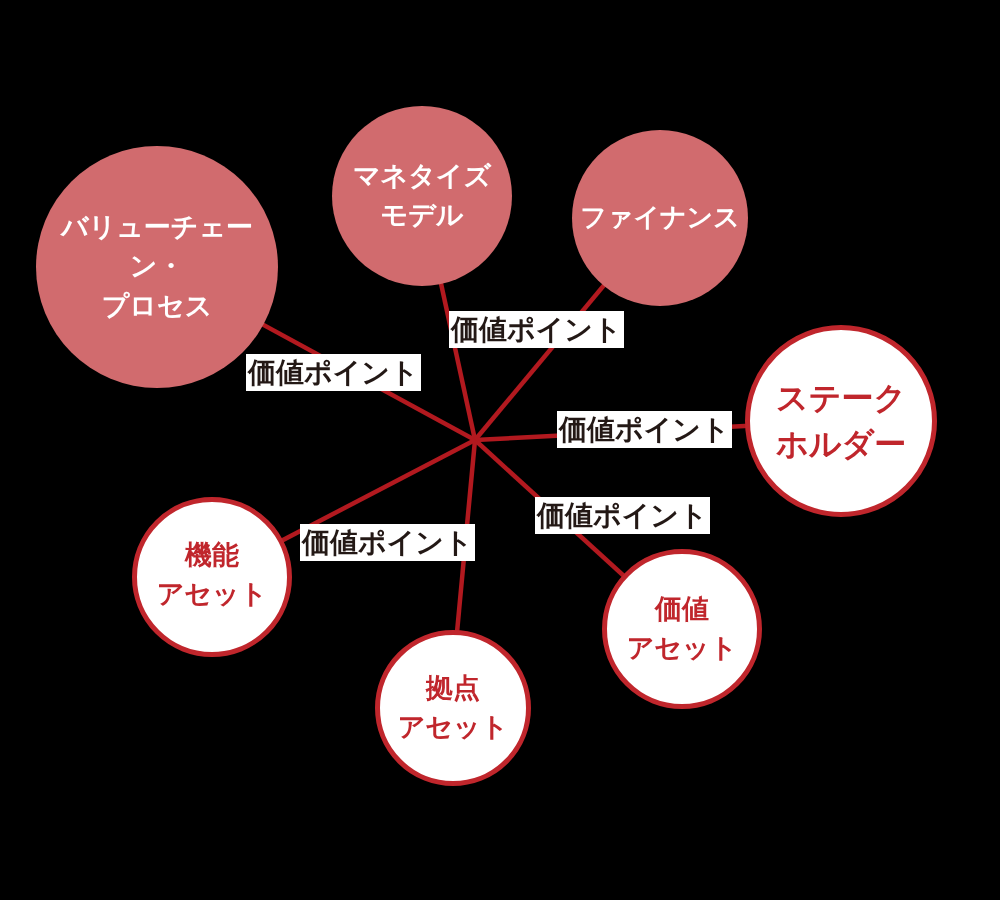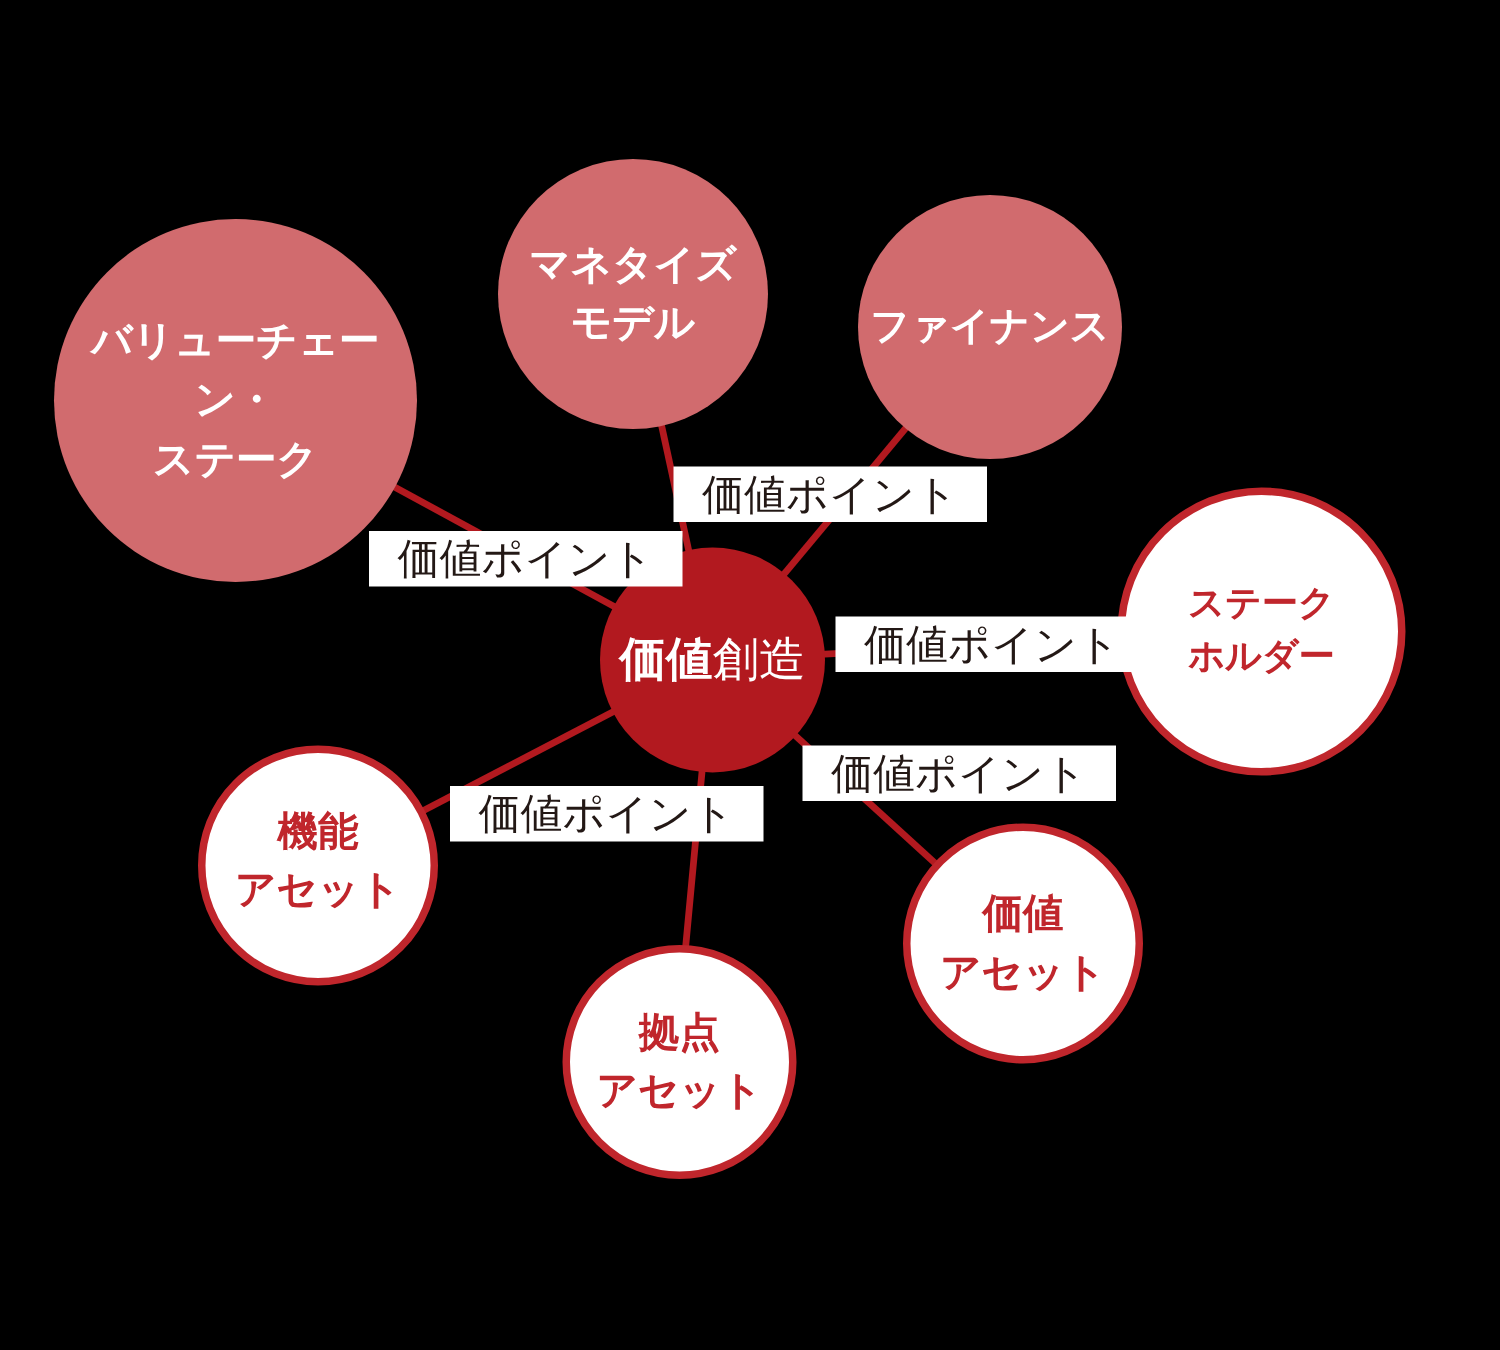--- a/index.html
+++ b/index.html
@@ -22,38 +22,38 @@
   .node.centerc{background:var(--red,#b2191f);color:#ffffff;}
 
   
   .n-value-chain{left:36px;top:146px;width:242px;height:242px;}
   .n-value-chain .lbl{font-size:27px;}
   .n-monetize{left:332px;top:106px;width:180px;height:180px;}
   .n-monetize .lbl{font-size:27px;}
   .n-finance{left:572px;top:130px;width:176px;height:176px;}
   .n-finance .lbl{font-size:26px;}
   .n-stakeholder{left:745px;top:325px;width:192px;height:192px;}
-  .n-stakeholder .lbl{font-size:24px;}
+  .n-stakeholder .lbl{font-size:32px;}
   .n-function{left:132px;top:497px;width:160px;height:160px;font-family:Liberation Mono, monospace;}
   .n-function .lbl{font-size:27px;}
   .n-base{left:375px;top:630px;width:156px;height:156px;}
   .n-base .lbl{font-size:27px;}
   .n-value-asset{left:602px;top:549px;width:160px;height:160px;}
   .n-value-asset .lbl{font-size:27px;}
   .n-center{left:400px;top:365px;width:150px;height:150px;}
   .n-center .lbl{font-size:31px;white-space:nowrap;}
   .n-center .strong{font-weight:800;}
   .n-center .light{font-weight:400;}
 
   .edge-label{
     position:absolute;
     background:var(--labelbg,#ffffff);
     color:var(--labeltext,#231815);
-    font-weight:normal;font-size:28px;line-height:35px;
-    padding:1px 19px;white-space:nowrap;
+    font-weight:bold;font-size:28px;line-height:35px;
+    padding:1px 2px;white-space:nowrap;
   }
   .el-top{left:449px;top:311px;}
   .el-left{left:246px;top:354px;}
   .el-right{left:557px;top:411px;}
   .el-lower-right{left:535px;top:497px;}
   .el-lower-left{left:300px;top:524px;}
 </style>
 </head>
 <body>
 
@@ -66,21 +66,21 @@
       <line x1="475" y1="440" x2="660" y2="218" stroke="#b2191f"></line>
       <line x1="475" y1="440" x2="841" y2="421" stroke="#b2191f"></line>
       <line x1="475" y1="440" x2="682" y2="629" stroke="#b2191f"></line>
       <line x1="475" y1="440" x2="453" y2="675" stroke="#b2191f"></line>
       <line x1="475" y1="440" x2="212" y2="577" stroke="#b2191f"></line>
     </g>
   </svg>
 
   <div class="node filled n-value-chain">
     <span class="lbl">バリューチェーン・
-ステーク</span>
+プロセス</span>
   </div>
 
   <div class="node filled n-finance">
     <span class="lbl">ファイナンス</span>
   </div>
 
   <div class="node filled n-monetize">
     <span class="lbl">マネタイズ
 モデル</span>
   </div>
@@ -98,23 +98,20 @@
   <div class="node outlined n-base">
     <span class="lbl">拠点
 アセット</span>
   </div>
 
   <div class="node outlined n-value-asset">
     <span class="lbl">価値
 アセット</span>
   </div>
 
-  <div class="node centerc n-center">
-    <span class="lbl"><span class="strong">価値</span><span class="light">創造</span></span>
-  </div>
 
   <span class="edge-label el-top">価値ポイント</span>
   <span class="edge-label el-left">価値ポイント</span>
   <span class="edge-label el-right">価値ポイント</span>
   <span class="edge-label el-lower-right">価値ポイント</span>
   <span class="edge-label el-lower-left">価値ポイント</span>
 
 </div>
 
 </body></html>

